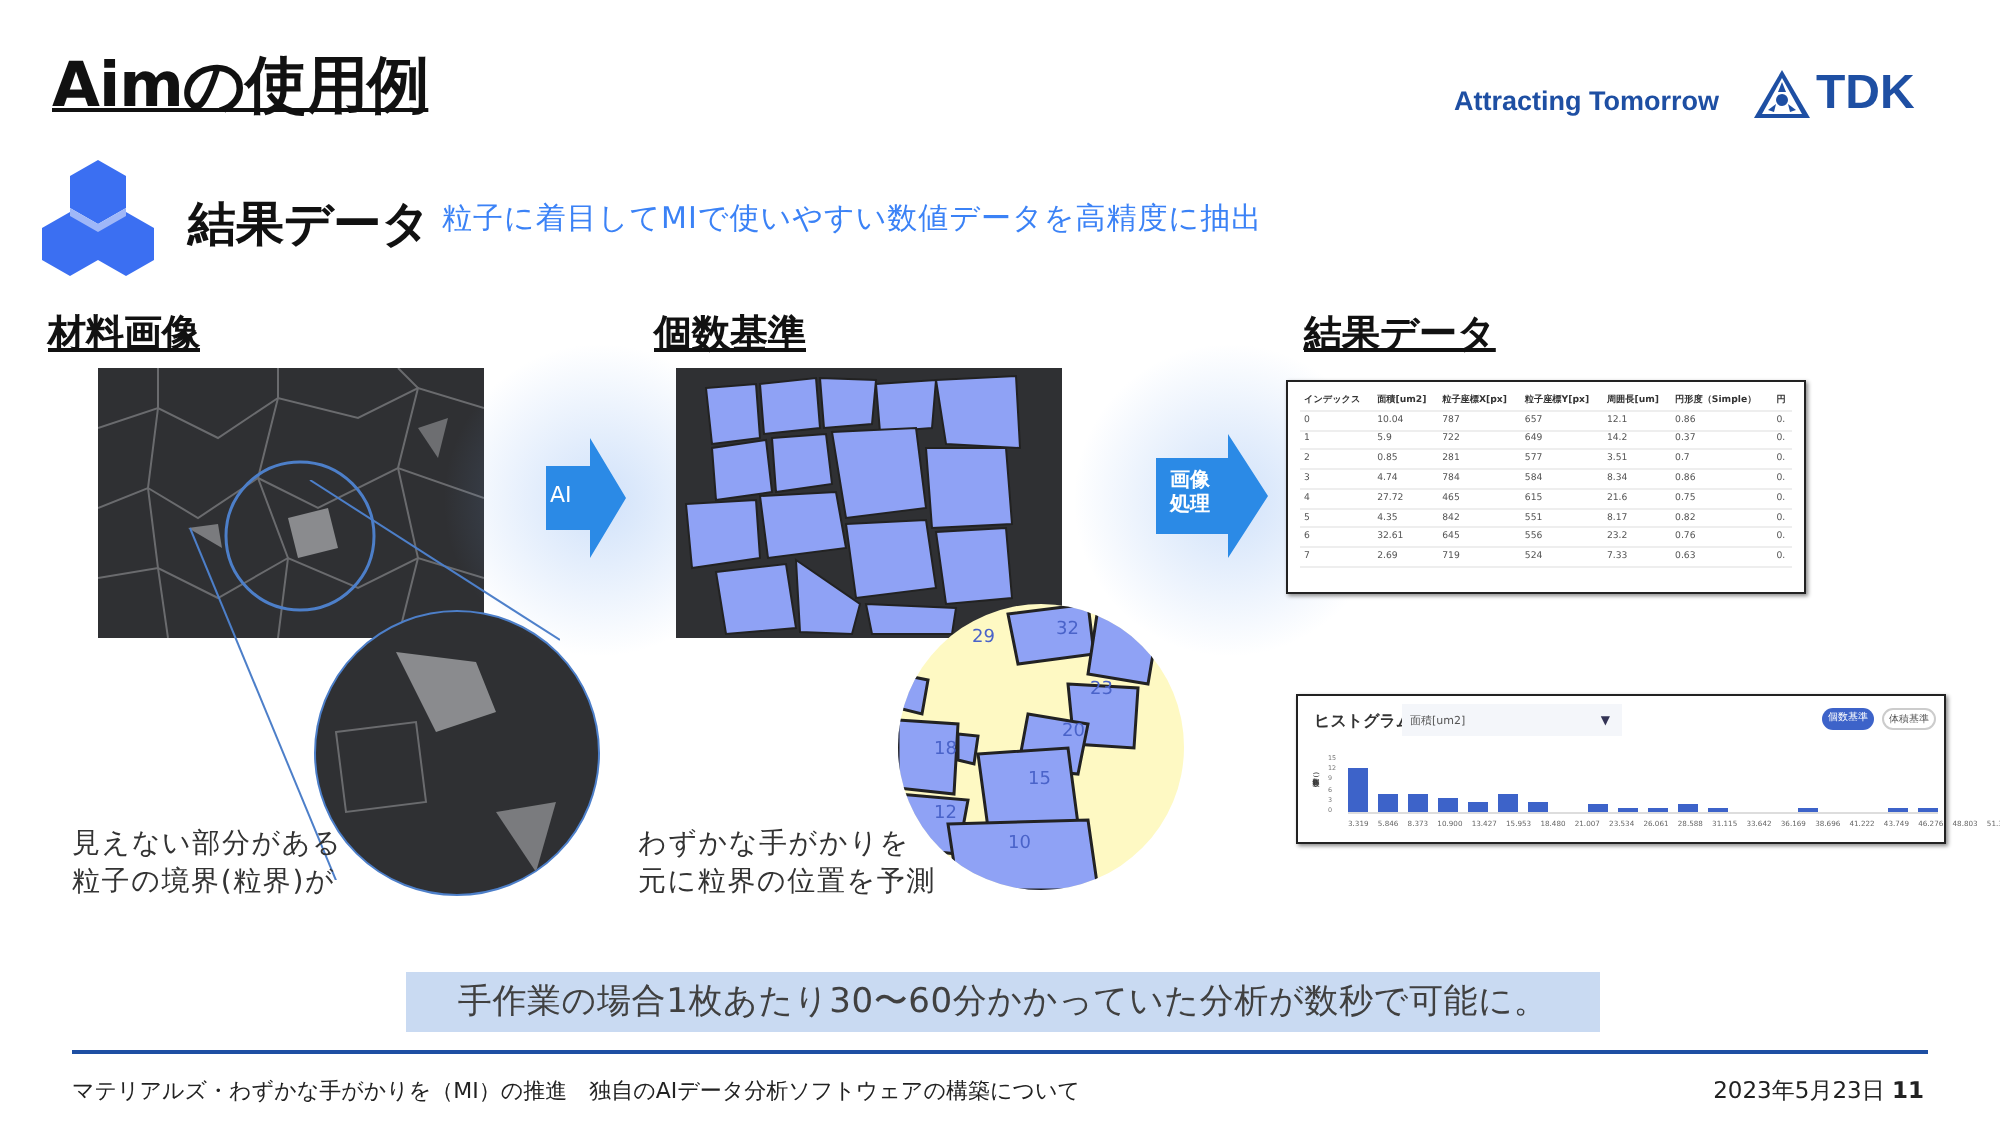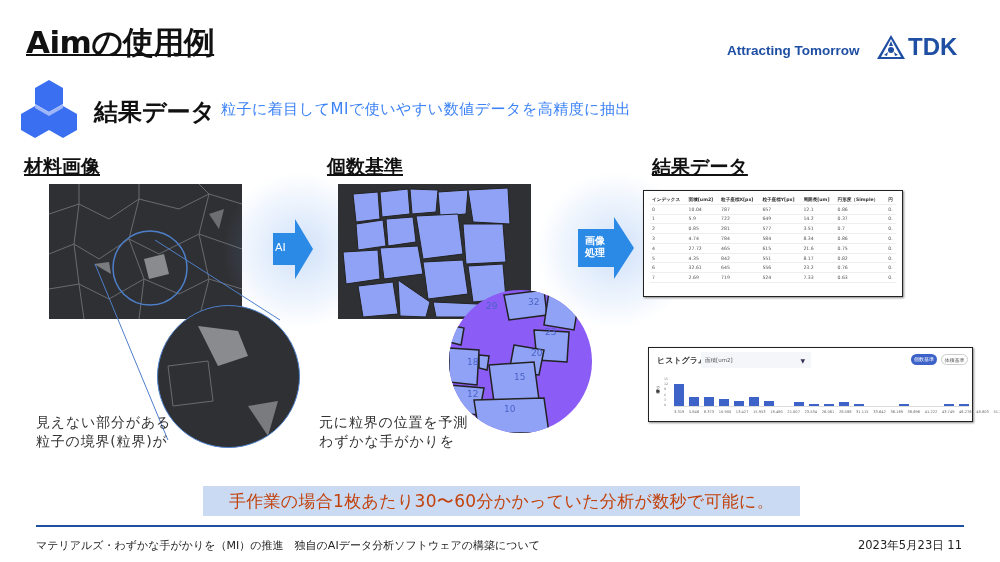--- a/index.html
+++ b/index.html
@@ -13,21 +13,21 @@
 .sec{font-size:19px;font-weight:bold;text-decoration:underline;text-decoration-thickness:1.5px}
 .sem{background:#2f3033;overflow:hidden}
 .caption{font-size:14px;color:#333;line-height:19px;letter-spacing:0.8px}
 .arrow-wrap{width:110px;height:110px}
 .glow{position:absolute;inset:-30px;background:radial-gradient(ellipse at center,rgba(120,170,240,0.35) 0%,rgba(255,255,255,0) 65%)}
 .table-box{left:643px;top:190px;width:260px;height:107px;border:1px solid #222;box-shadow:1px 1px 2px #888;background:#fff;font-size:4.6px;color:#555;padding:4px 6px}
 .table-box table{width:100%;border-collapse:collapse}
 .table-box td,.table-box th{text-align:left;padding:1.9px 2px;font-weight:normal;border-bottom:0.5px solid #eee;white-space:nowrap}
 .table-box th{color:#333;font-weight:bold}
 .hist-box{left:648px;top:347px;width:325px;height:75px;border:1px solid #222;box-shadow:1px 1px 2px #888;background:#fff}
-.banner{left:203px;top:486px;width:597px;height:30px;background:#c9daf2;color:#c2410c;font-size:17px;line-height:30px;text-align:center;letter-spacing:0.3px}
+.banner{left:203px;top:486px;width:597px;height:30px;background:#c9daf2;color:#404040;font-size:17px;line-height:30px;text-align:center;letter-spacing:0.3px}
 .rule{left:36px;top:525px;width:928px;height:2px;background:#1e4fa3}
 .footer{left:36px;top:538px;font-size:11px;color:#222}
 .footer-r{right:38px;top:538px;font-size:11.5px;color:#222}
 </style>
 </head>
 <body>
 
 <div class="abs title">Aimの使用例</div>
 <div class="abs tagline">Attracting Tomorrow</div>
 <div class="abs tdk">
@@ -109,21 +109,21 @@
       <polygon points="5,68 40,66 42,95 8,100"></polygon>
         <polygon points="42,64 80,62 85,90 46,95"></polygon>
       <polygon points="85,78 125,76 130,110 90,115"></polygon>
         <polygon points="130,82 165,80 168,115 135,118"></polygon>
       <polygon points="20,102 55,98 60,130 25,133"></polygon>
         <polygon points="60,96 92,118 88,133 62,132"></polygon>
       <polygon points="95,118 140,120 138,133 98,133"></polygon>
     </g>
   </svg>
 </div>
-<div class="abs" style="left:449px;top:290px;width:143px;height:143px;border-radius:50%;overflow:hidden;background:#8b5cf6">
+<div class="abs" style="left:449px;top:302px;width:143px;height:143px;border-radius:50%;overflow:hidden;background:#fef9c3">
   <svg width="143" height="143" viewBox="0 0 143 143">
     <g fill="#8fa2f5" stroke="#222" stroke-width="1.5">
       <polygon points="55,5 95,0 98,25 60,30"></polygon>
         <polygon points="100,2 130,10 125,40 95,35"></polygon>
       <polygon points="85,40 120,42 118,72 88,70"></polygon>
         <polygon points="65,55 95,60 90,85 60,82"></polygon>
       <polygon points="0,58 30,60 28,95 0,92"></polygon>
         <polygon points="40,75 85,72 90,110 45,112"></polygon>
       <polygon points="0,95 35,98 30,125 0,122"></polygon>
         <polygon points="25,110 95,108 100,143 30,143"></polygon>
@@ -136,22 +136,22 @@
       <text x="96" y="45">23</text>
       <text x="82" y="66">20</text>
       <text x="18" y="75">18</text>
       <text x="65" y="90">15</text>
       <text x="18" y="107">12</text>
       <text x="55" y="122">10</text>
     </g>
   </svg>
 </div>
 <div class="abs caption" style="left:319px;top:413px">
+  <div>わずかな手がかりを</div>
   <div>元に粒界の位置を予測</div>
-  <div>わずかな手がかりを</div>
 </div>
 
 <div class="abs arrow-wrap" style="left:560px;top:195px">
   <div class="glow"></div>
   <svg class="abs" style="left:18px;top:22px" width="56" height="62" viewBox="0 0 56 62">
       <polygon points="0,12 36,12 36,0 56,31 36,62 36,50 0,50" fill="#2b8ae6"></polygon>
     </svg>
   <div class="abs" style="left:25px;top:40px;color:#fff;font-weight:bold;font-size:10px;line-height:12px;text-align:center">
     <div>画像</div>
     <div>処理</div>
@@ -310,14 +310,14 @@
       <div style="flex: 1 1 0%; text-align: center; white-space: nowrap;">48.803</div>
       <div style="flex: 1 1 0%; text-align: center; white-space: nowrap;">51.330</div>
     </div>
 </div>
 
 <div class="abs banner">手作業の場合1枚あたり30〜60分かかっていた分析が数秒で可能に。</div>
 <div class="abs rule"></div>
 <div class="abs footer">マテリアルズ・わずかな手がかりを（MI）の推進　独自のAIデータ分析ソフトウェアの構築について</div>
 <div class="abs footer-r">
   <span>2023年5月23日</span>
-  <span style="font-weight:normal">11</span>
+  <span style="font-weight:bold">11</span>
 </div>
 
 </body></html>

